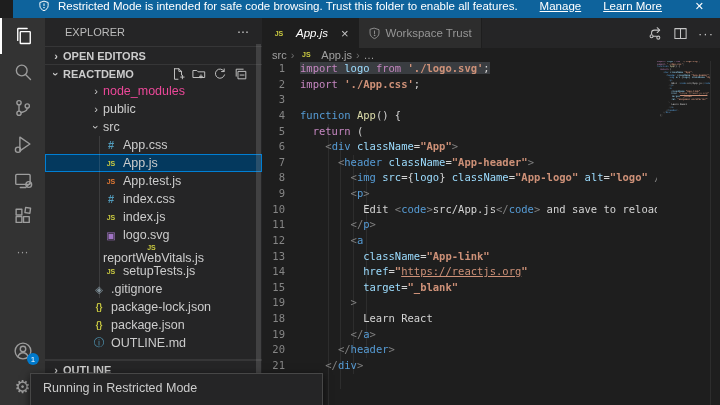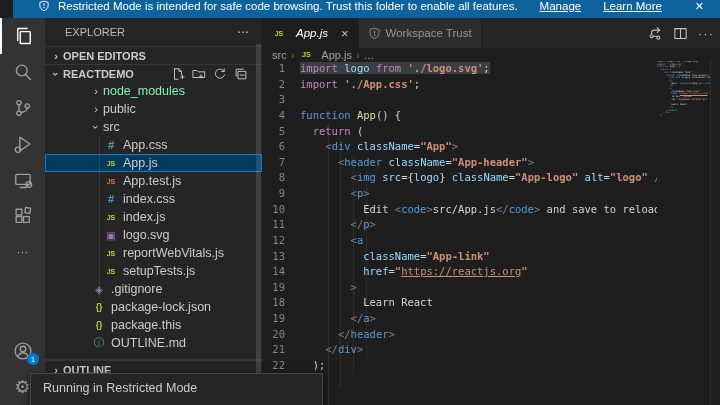--- a/index.html
+++ b/index.html
@@ -32,21 +32,21 @@
   #sb-menu{margin-left:auto;cursor:pointer;font-size:12px;letter-spacing:1px;color:#cccccc;}
   .sect{height:18px;display:flex;align-items:center;font-weight:bold;font-size:11px;color:#cccccc;
         padding:0 4px;cursor:pointer;border-top:1px solid rgba(204,204,204,0.10);}
   .sect .chev,.trow .chev{width:14px;text-align:center;font-size:11px;color:#cccccc;display:inline-block;}
   .chev.exp{transform:rotate(90deg);}
   #proj-actions{margin-left:auto;display:flex;gap:7px;padding-right:10px;}
   #proj-actions span{cursor:pointer;display:flex;}
   #proj-actions svg{width:14px;height:14px;stroke:#c5c5c5;}
   .trow{height:18px;display:flex;align-items:center;font-size:12.5px;color:#cccccc;cursor:pointer;
         white-space:nowrap;position:relative;}
-  .trow.dim .lbl{color:#86efac;}
+  .trow.dim .lbl{color:#ec4899;}
   .trow.sel{background:#04395e;outline:1px solid var(--selection_border,#007fd4);outline-offset:-1px;}
   .ficon{width:16px;display:inline-block;text-align:center;font-family:"Liberation Sans",sans-serif;
          margin-right:4px;flex:0 0 auto;}
   #tree-guide{position:absolute;left:54px;top:118px;width:1px;height:162px;background:rgba(204,204,204,0.14);}
   #sb-scroll{position:absolute;right:1px;top:26px;width:5px;height:361px;background:rgba(150,150,150,0.25);}
   #outline-divider{margin-top:7px;border-top:1px solid rgba(204,204,204,0.10);}
   
   #editor{position:absolute;left:262px;top:18px;width:458px;height:387px;background:#1e1e1e;}
   #tabbar{height:30px;background:#252526;display:flex;align-items:stretch;position:relative;}
   .tab{display:flex;align-items:center;gap:5px;padding:0 9px;font-size:11.5px;color:#969696;
@@ -235,39 +235,39 @@
           <span class="lbl">index.css</span>
         </div>
         <div class="trow" style="padding-left: 58px;">
           <span class="ficon" style="color: rgb(203, 203, 65); font-size: 7px; font-weight: 700;">JS</span>
           <span class="lbl">index.js</span>
         </div>
         <div class="trow" style="padding-left: 58px;">
           <span class="ficon" style="color: rgb(160, 116, 196); font-size: 10px; font-weight: 400;">▣</span>
           <span class="lbl">logo.svg</span>
         </div>
-        <div class="trow" style="padding-left: 58px;">
+        <div class="trow" style=" flex-direction: column;">
           <span class="ficon" style="color: rgb(203, 203, 65); font-size: 7px; font-weight: 700;">JS</span>
           <span class="lbl">reportWebVitals.js</span>
         </div>
         <div class="trow" style="padding-left: 58px;">
           <span class="ficon" style="color: rgb(203, 203, 65); font-size: 7px; font-weight: 700;">JS</span>
           <span class="lbl">setupTests.js</span>
         </div>
         <div class="trow" style="padding-left: 46px;">
           <span class="ficon" style="color: rgb(122, 139, 148); font-size: 10px; font-weight: 400;">◈</span>
           <span class="lbl">.gitignore</span>
         </div>
         <div class="trow" style="padding-left: 46px;">
           <span class="ficon" style="color: rgb(203, 203, 65); font-size: 8.5px; font-weight: 700;">{}</span>
           <span class="lbl">package-lock.json</span>
         </div>
         <div class="trow" style="padding-left: 46px;">
           <span class="ficon" style="color: rgb(203, 203, 65); font-size: 8.5px; font-weight: 700;">{}</span>
-          <span class="lbl">package.this</span>
+          <span class="lbl">package.json</span>
         </div>
         <div class="trow" style="padding-left: 46px;">
           <span class="ficon" style="color: rgb(81, 154, 186); font-size: 10.5px; font-weight: 400;">ⓘ</span>
           <span class="lbl">OUTLINE.md</span>
         </div>
       </div>
     <div id="outline-divider"></div>
     <div class="sect" id="outline-row">
       <span class="chev">›</span>
       <span>OUTLINE</span>
@@ -337,20 +337,21 @@
           <div class="cl"><div class="ln">5</div><div class="ct"><span class="tok-w">  </span><span class="tok-k">return</span><span class="tok-w"> (</span></div></div>
           <div class="cl"><div class="ln">6</div><div class="ct"><span class="tok-w">    </span><span class="tok-g">&lt;</span><span class="tok-t">div</span><span class="tok-w"> </span><span class="tok-v">className</span><span class="tok-w">=</span><span class="tok-s">"App"</span><span class="tok-g">&gt;</span></div></div>
           <div class="cl"><div class="ln">7</div><div class="ct"><span class="tok-w">      </span><span class="tok-g">&lt;</span><span class="tok-t">header</span><span class="tok-w"> </span><span class="tok-v">className</span><span class="tok-w">=</span><span class="tok-s">"App-header"</span><span class="tok-g">&gt;</span></div></div>
           <div class="cl"><div class="ln">8</div><div class="ct"><span class="tok-w">        </span><span class="tok-g">&lt;</span><span class="tok-t">img</span><span class="tok-w"> </span><span class="tok-v">src</span><span class="tok-w">={</span><span class="tok-v">logo</span><span class="tok-w">} </span><span class="tok-v">className</span><span class="tok-w">=</span><span class="tok-s">"App-logo"</span><span class="tok-w"> </span><span class="tok-v">alt</span><span class="tok-w">=</span><span class="tok-s">"logo"</span><span class="tok-w"> </span><span class="tok-g">/&gt;</span></div></div>
           <div class="cl"><div class="ln">9</div><div class="ct"><span class="tok-w">        </span><span class="tok-g">&lt;</span><span class="tok-t">p</span><span class="tok-g">&gt;</span></div></div>
           <div class="cl"><div class="ln">10</div><div class="ct"><span class="tok-w">          Edit </span><span class="tok-g">&lt;</span><span class="tok-t">code</span><span class="tok-g">&gt;</span><span class="tok-w">src/App.js</span><span class="tok-g">&lt;/</span><span class="tok-t">code</span><span class="tok-g">&gt;</span><span class="tok-w"> and save to reload.</span></div></div>
           <div class="cl"><div class="ln">11</div><div class="ct"><span class="tok-w">        </span><span class="tok-g">&lt;/</span><span class="tok-t">p</span><span class="tok-g">&gt;</span></div></div>
           <div class="cl"><div class="ln">12</div><div class="ct"><span class="tok-w">        </span><span class="tok-g">&lt;</span><span class="tok-t">a</span></div></div>
           <div class="cl"><div class="ln">13</div><div class="ct"><span class="tok-w">          </span><span class="tok-v">className</span><span class="tok-w">=</span><span class="tok-s">"App-link"</span></div></div>
           <div class="cl"><div class="ln">14</div><div class="ct"><span class="tok-w">          </span><span class="tok-v">href</span><span class="tok-w">=</span><span class="tok-s">"</span><span class="tok-u">https://reactjs.org</span><span class="tok-s">"</span></div></div>
+          <div class="cl"><div class="ln">15</div><div class="ct"><span class="tok-w">          </span><span class="tok-v">target</span><span class="tok-w">=</span><span class="tok-s">"_blank"</span></div></div>
           <div class="cl"><div class="ln">19</div><div class="ct"><span class="tok-w">        </span><span class="tok-g">&gt;</span></div></div>
           <div class="cl"><div class="ln">18</div><div class="ct"><span class="tok-w">          Learn React</span></div></div>
           <div class="cl"><div class="ln">19</div><div class="ct"><span class="tok-w">        </span><span class="tok-g">&lt;/</span><span class="tok-t">a</span><span class="tok-g">&gt;</span></div></div>
           <div class="cl"><div class="ln">20</div><div class="ct"><span class="tok-w">      </span><span class="tok-g">&lt;/</span><span class="tok-t">header</span><span class="tok-g">&gt;</span></div></div>
           <div class="cl"><div class="ln">21</div><div class="ct"><span class="tok-w">    </span><span class="tok-g">&lt;/</span><span class="tok-t">div</span><span class="tok-g">&gt;</span></div></div>
           <div class="cl"><div class="ln">22</div><div class="ct"><span class="tok-w">  );</span></div></div>
         </div>
       <div id="minimap">
           <div class="mm-line"><span class="tok-k">import </span><span class="tok-v">logo </span><span class="tok-k">from </span><span class="tok-s">'./logo.svg'</span><span class="tok-w">;</span></div>
           <div class="mm-line"><span class="tok-k">import </span><span class="tok-s">'./App.css'</span><span class="tok-w">;</span></div>

